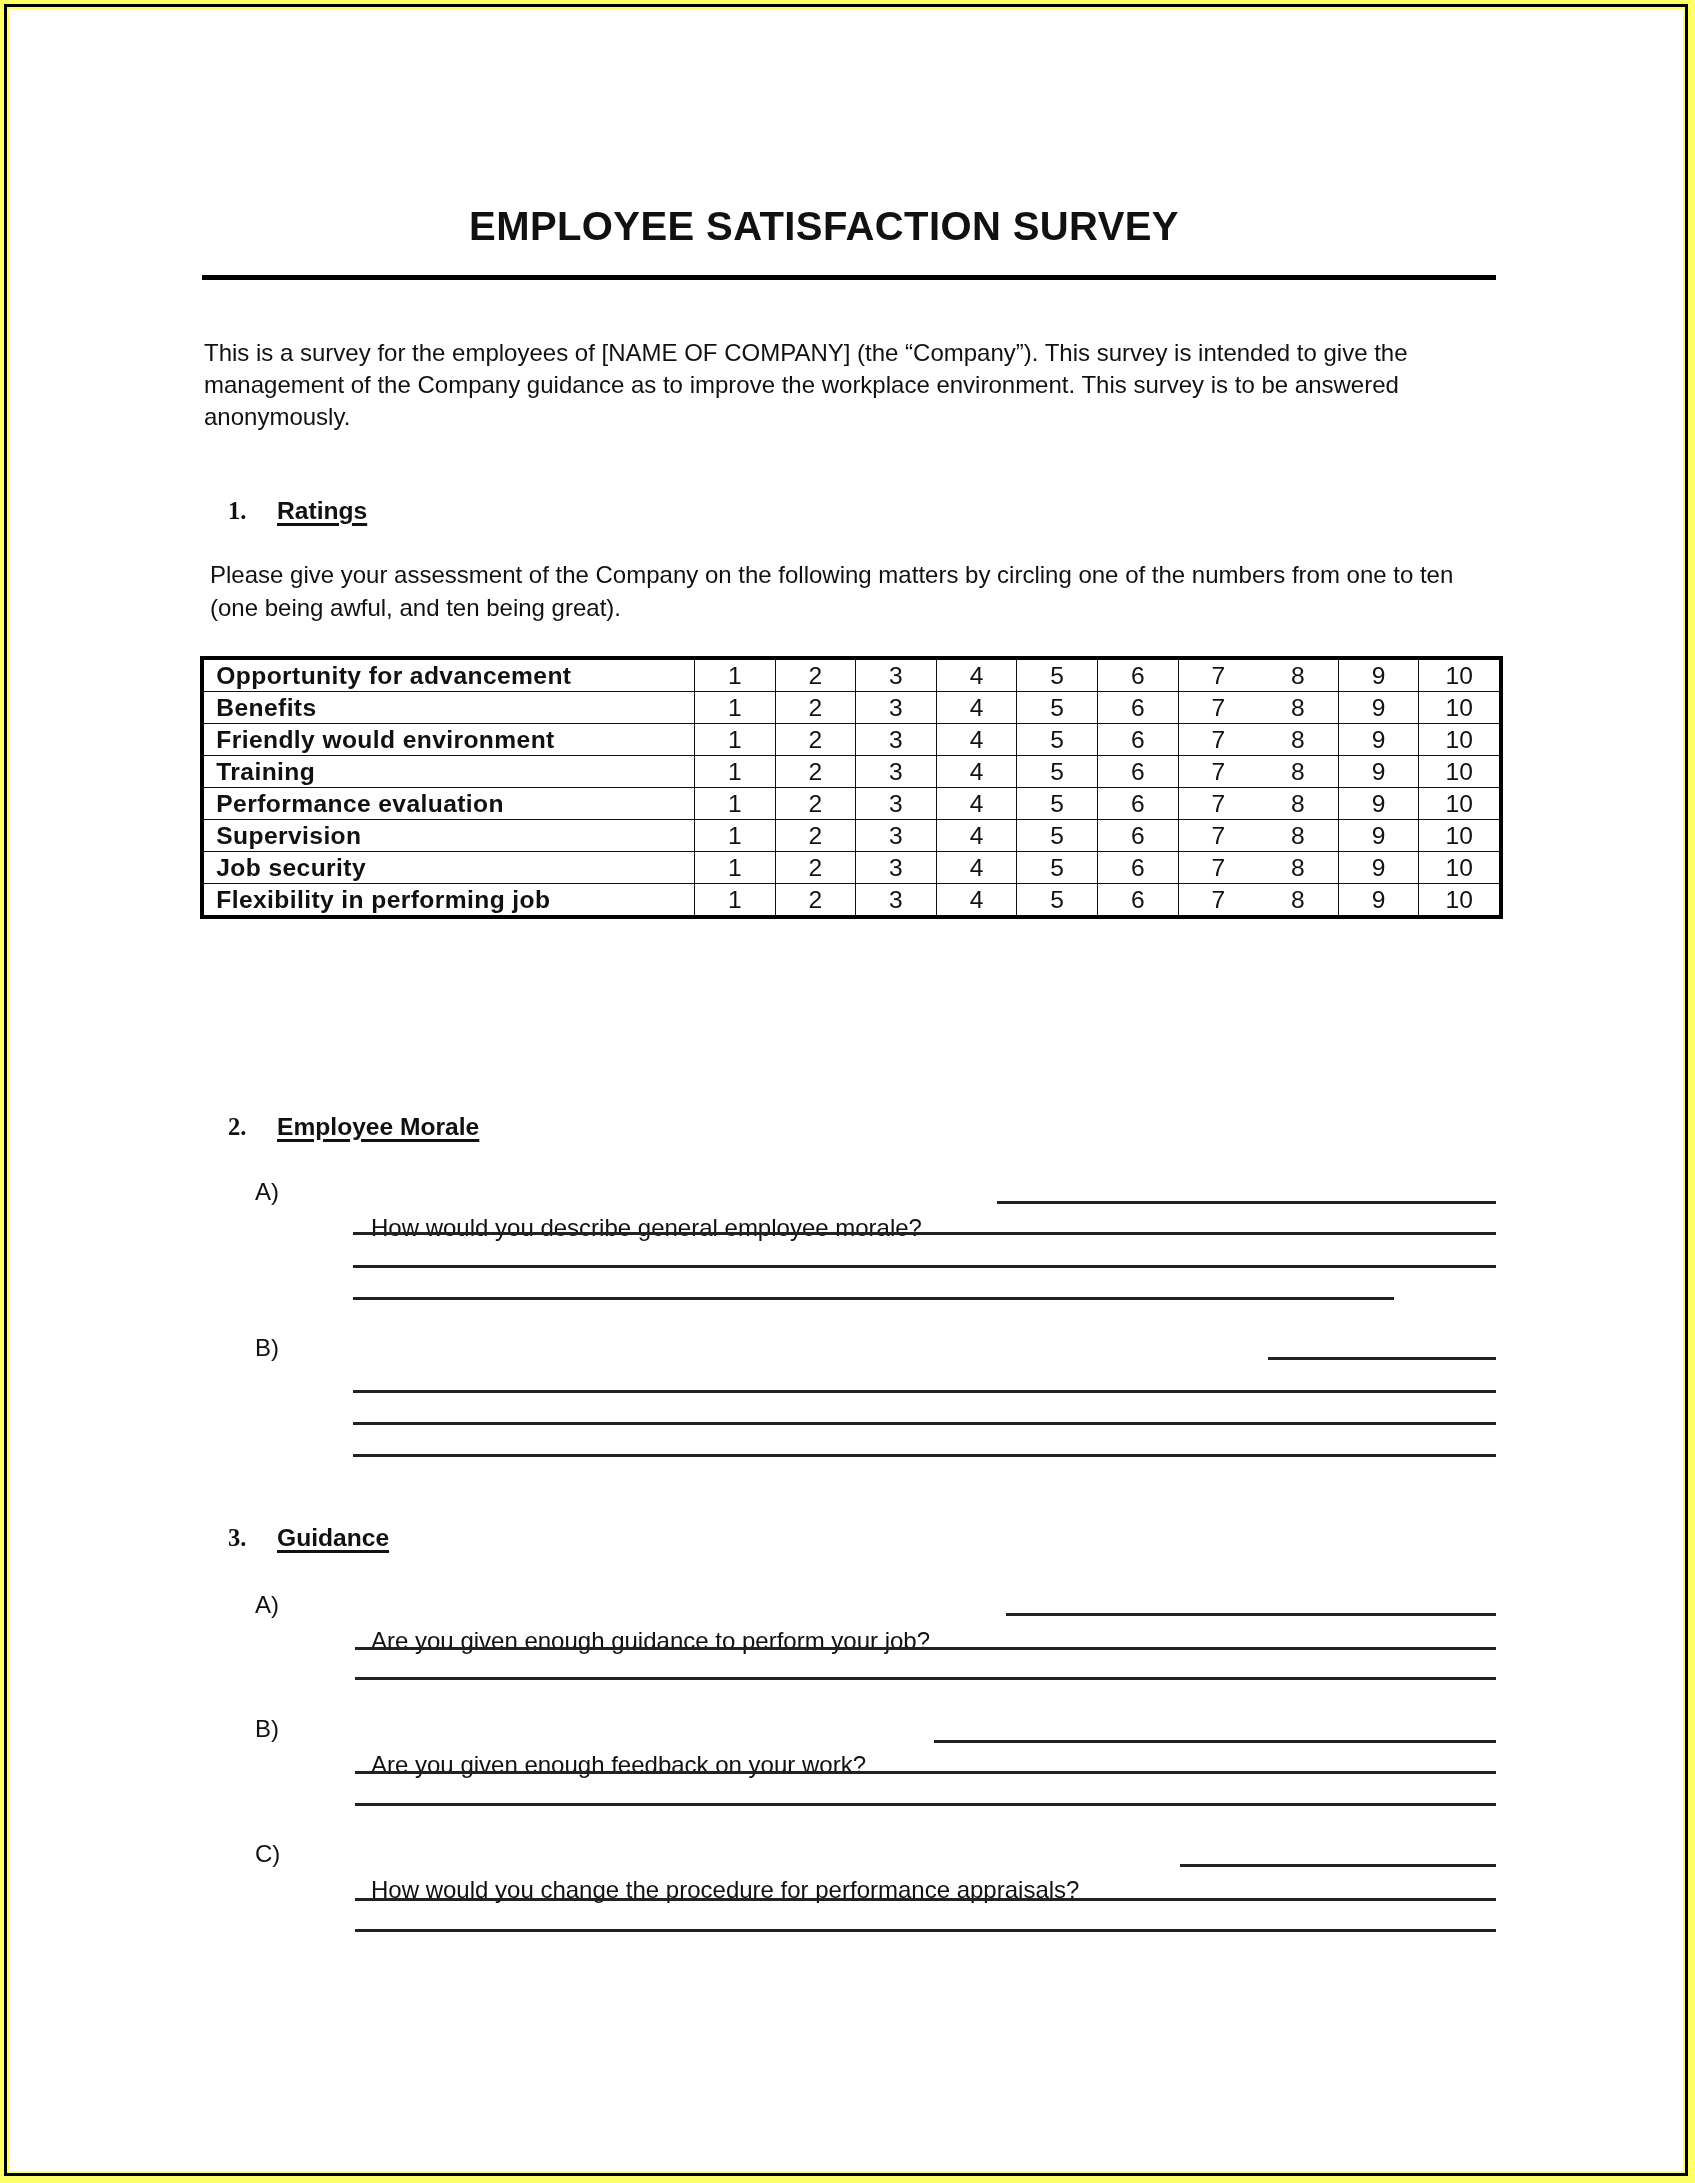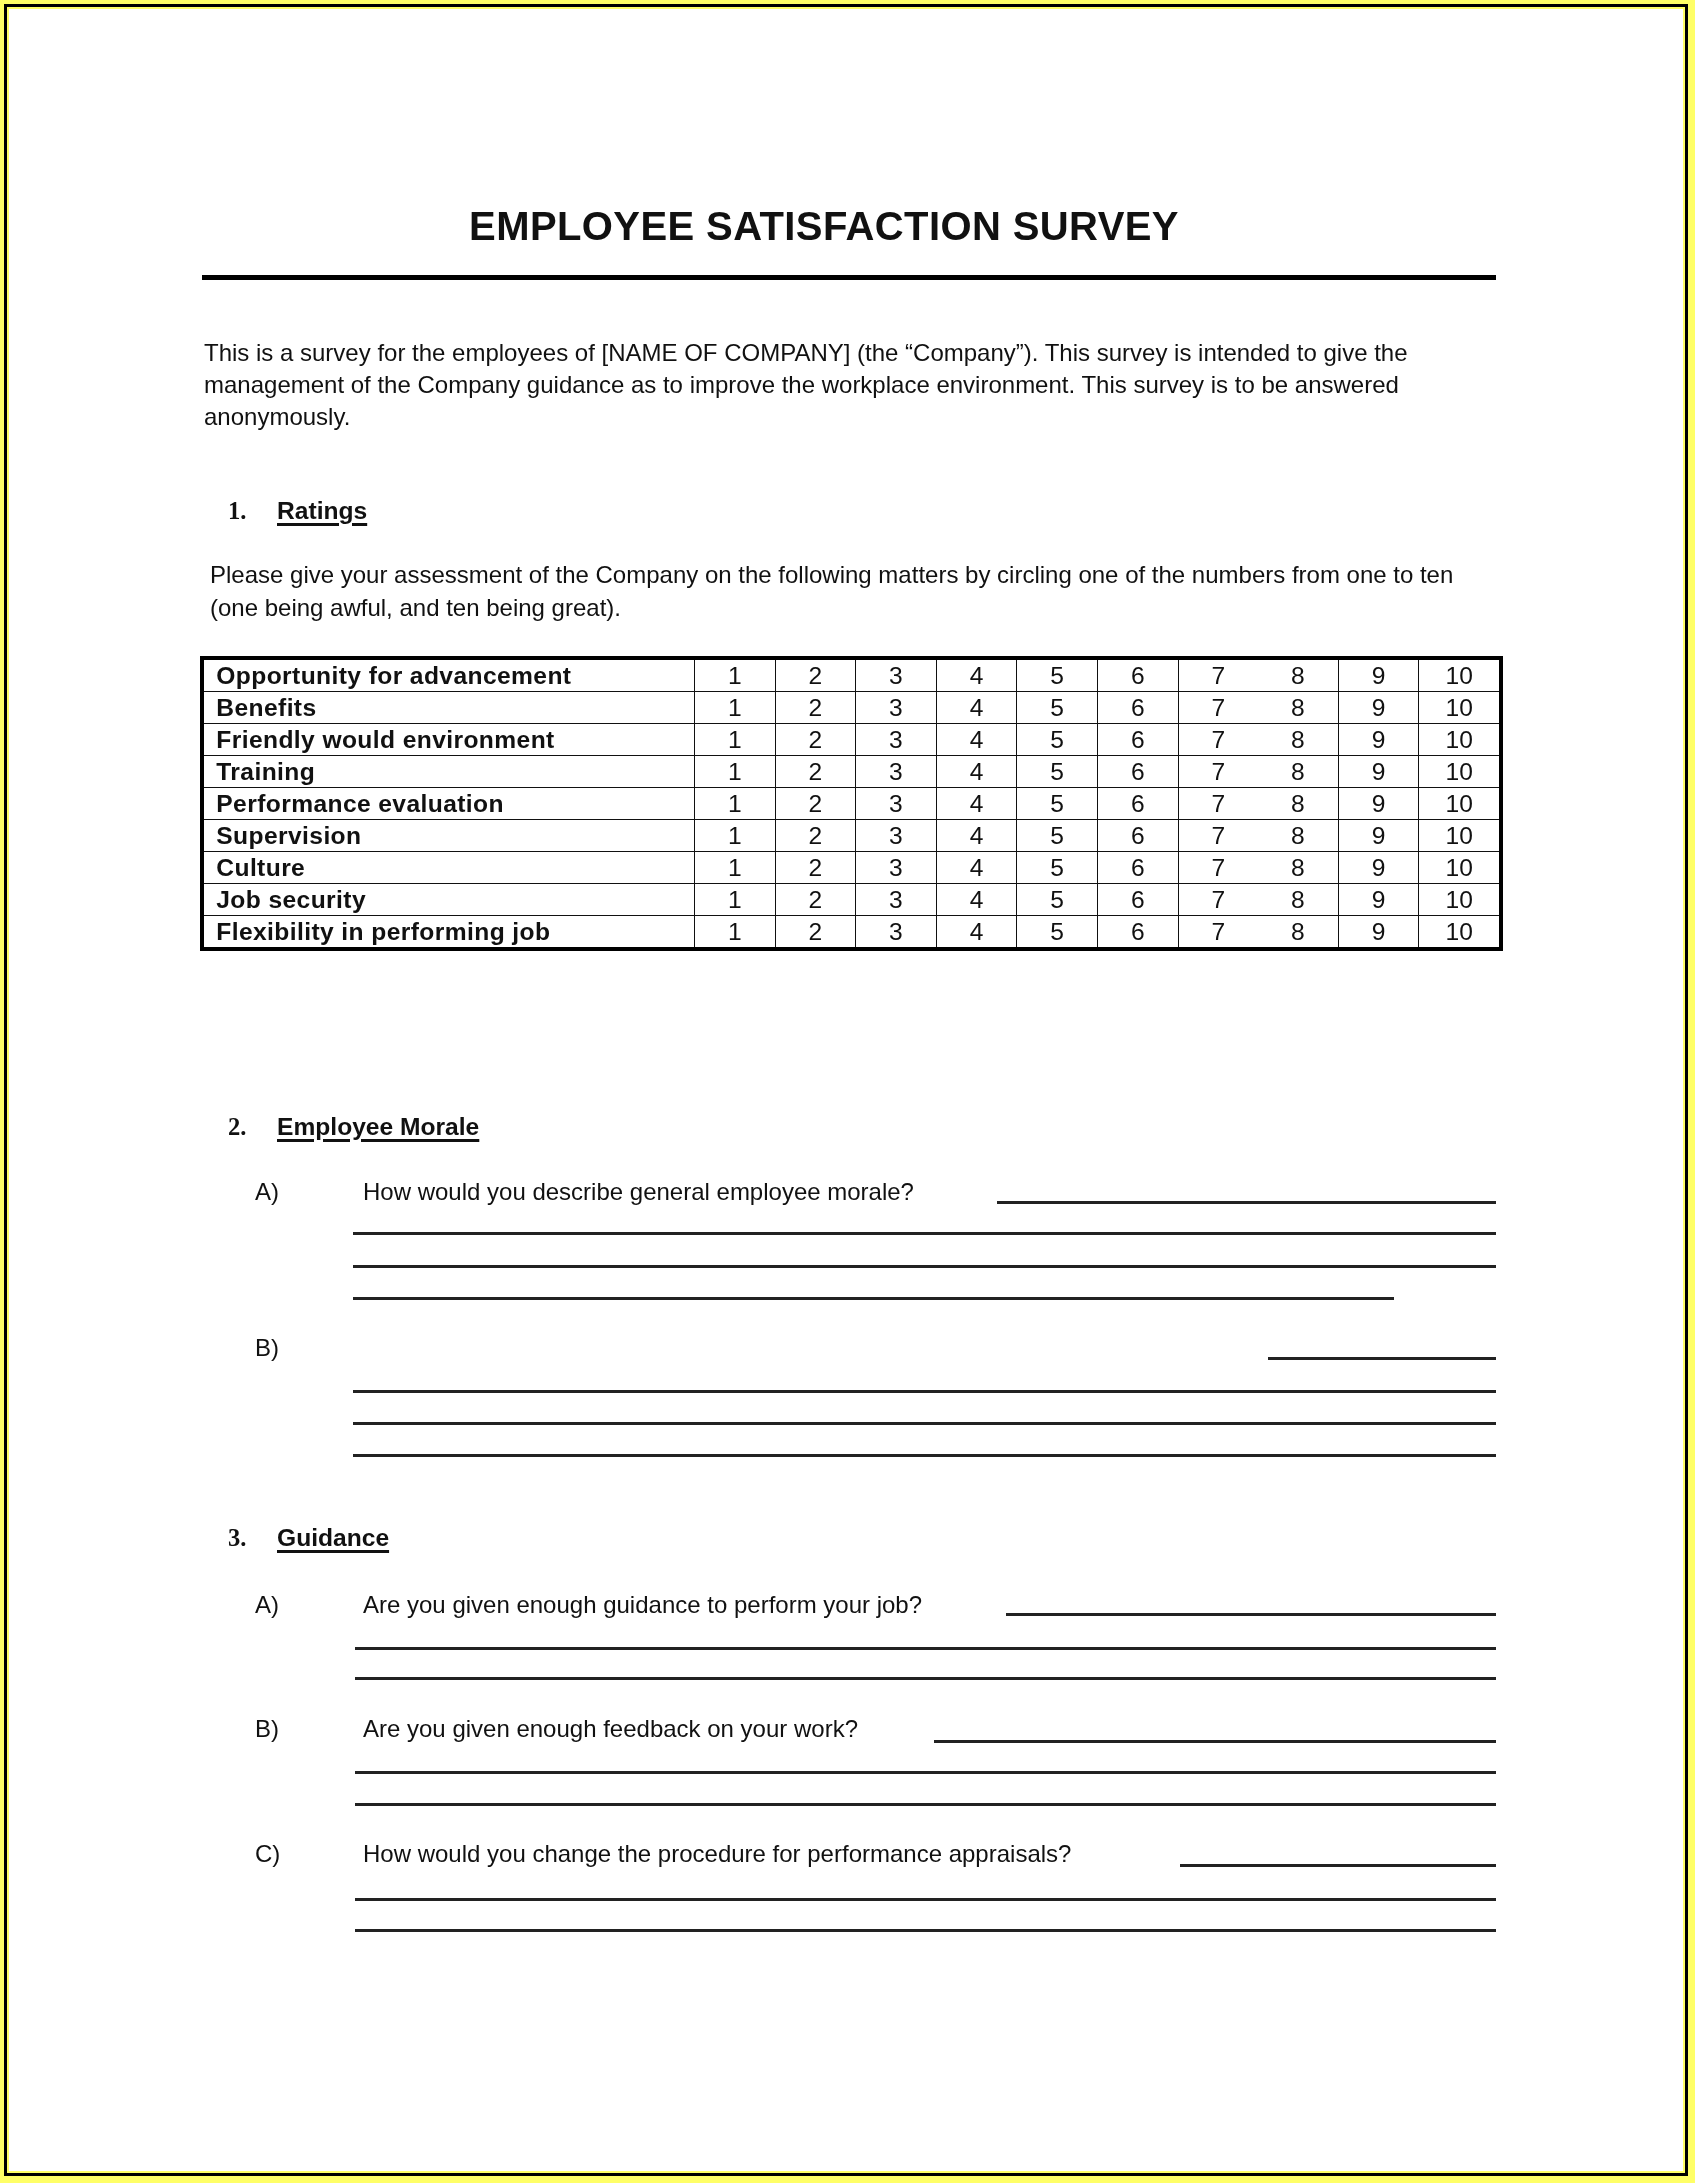--- a/index.html
+++ b/index.html
@@ -15,21 +15,21 @@
   .sec-h .lbl{text-decoration:underline;text-underline-offset:3.5px;text-decoration-thickness:2.6px;}
   .para{font-size:24px;line-height:33px;}
   table.ratings{position:absolute;left:200px;top:656px;width:1303px;border-collapse:collapse;border:4.4px solid #000;}
   table.ratings td{border:1.8px solid #111;height:31px;padding:0;font-size:24.6px;text-align:center;}
   table.ratings td.label{text-align:left;font-weight:bold;padding-left:12.3px;width:474px;letter-spacing:0.4px;}
   table.ratings td.n{width:79px;}
   table.ratings td.n7{border-right:none;}
   table.ratings td.n8{border-left:none;}
   .q{font-size:24px;}
   .q .letter{position:absolute;left:0;}
-  .q .text{position:absolute;left:108px;white-space:nowrap;}
+  .q .text{position:absolute;left:116px;white-space:nowrap;margin-top:36px;}
   .line{position:absolute;height:2.6px;background:#222;}
 </style>
 </head>
 <body>
 
 <div class="frame">
     <div class="inner"></div>
   </div>
 
 <div class="abs title">EMPLOYEE SATISFACTION SURVEY</div>
@@ -115,33 +115,20 @@
         <td class="n n3">3</td>
         <td class="n n4">4</td>
         <td class="n n5">5</td>
         <td class="n n6">6</td>
         <td class="n n7">7</td>
         <td class="n n8">8</td>
         <td class="n n9">9</td>
         <td class="n n10">10</td>
       </tr>
       <tr>
-        <td class="label">Culture</td>
-        <td class="n n1">1</td>
-        <td class="n n2">2</td>
-        <td class="n n3">3</td>
-        <td class="n n4">4</td>
-        <td class="n n5">5</td>
-        <td class="n n6">6</td>
-        <td class="n n7">7</td>
-        <td class="n n8">8</td>
-        <td class="n n9">9</td>
-        <td class="n n10">10</td>
-      </tr>
-      <tr>
         <td class="label">Job security</td>
         <td class="n n1">1</td>
         <td class="n n2">2</td>
         <td class="n n3">3</td>
         <td class="n n4">4</td>
         <td class="n n5">5</td>
         <td class="n n6">6</td>
         <td class="n n7">7</td>
         <td class="n n8">8</td>
         <td class="n n9">9</td>

